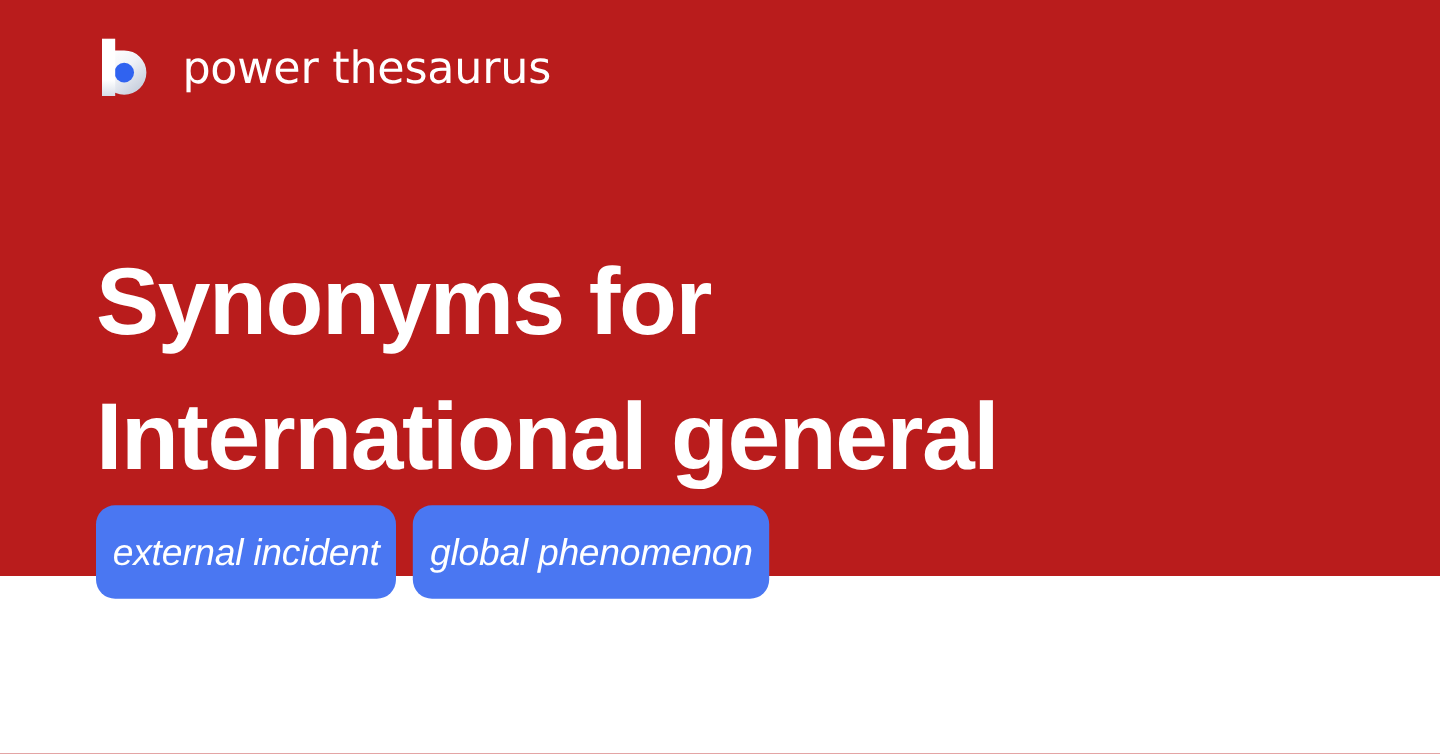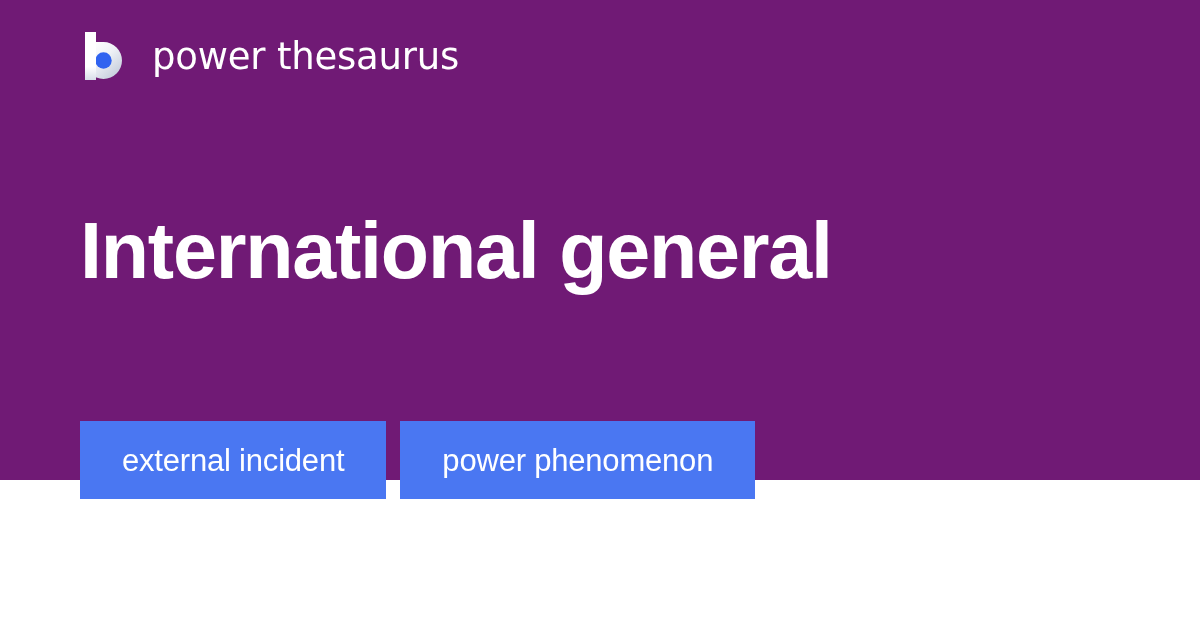--- a/index.html
+++ b/index.html
@@ -11,21 +11,21 @@
     height: 628px;
     overflow: hidden;
     font-family: "Liberation Sans", sans-serif;
     -webkit-font-smoothing: antialiased;
   }
 
   .page {
     position: relative;
     width: 1200px;
     height: 480px;
-    background: #701a75;
+    background: #b91c1c;
     box-sizing: border-box;
   }
 
   
   .brand {
     position: absolute;
     left: 80px;
     top: 30px;
     display: flex;
     align-items: center;
@@ -79,30 +79,31 @@
     gap: 18px 14px;
     align-content: flex-start;
   }
 
   .chip {
     height: 78px;
     box-sizing: border-box;
     display: flex;
     align-items: center;
     justify-content: center;
-    padding: 0 42px;
+    padding: 0 14px;
     background: #4A77F2;
-    border-radius: 0;
+    border-radius: 16px;
     color: #FFFFFF;
     font-family: "Liberation Sans", sans-serif;
     font-size: 31px;
     font-weight: 400;
     line-height: 1;
     letter-spacing: -0.2px;
     white-space: nowrap;
+    font-style: italic;
   }
 </style>
 </head>
 <body>
 
 <div class="page">
 
   <div class="brand">
     <svg class="brand-logo" viewBox="0 0 46 48">
       <defs>
@@ -121,21 +122,22 @@
       <path d="M22 10 H23.5 A18.5 18.5 0 1 1 23.5 47 A18.5 18.5 0 0 1 5 28.5 V10 Z" fill="url(#bowlGrad)"></path>
 
       <circle cx="23.5" cy="28.5" r="8.2" fill="#3063F0"></circle>
 
       <rect x="5" y="0" width="11" height="48" fill="url(#stemGrad)"></rect>
     </svg>
     <span class="brand-name">power thesaurus</span>
   </div>
 
   <h1 class="headline">
+    <span class="headline-line">Synonyms for</span>
     <span class="headline-line">International general</span>
   </h1>
 
   <div class="chips">
     <span class="chip">external incident</span>
-    <span class="chip">power phenomenon</span>
+    <span class="chip">global phenomenon</span>
   </div>
 
 </div>
 
 </body></html>

